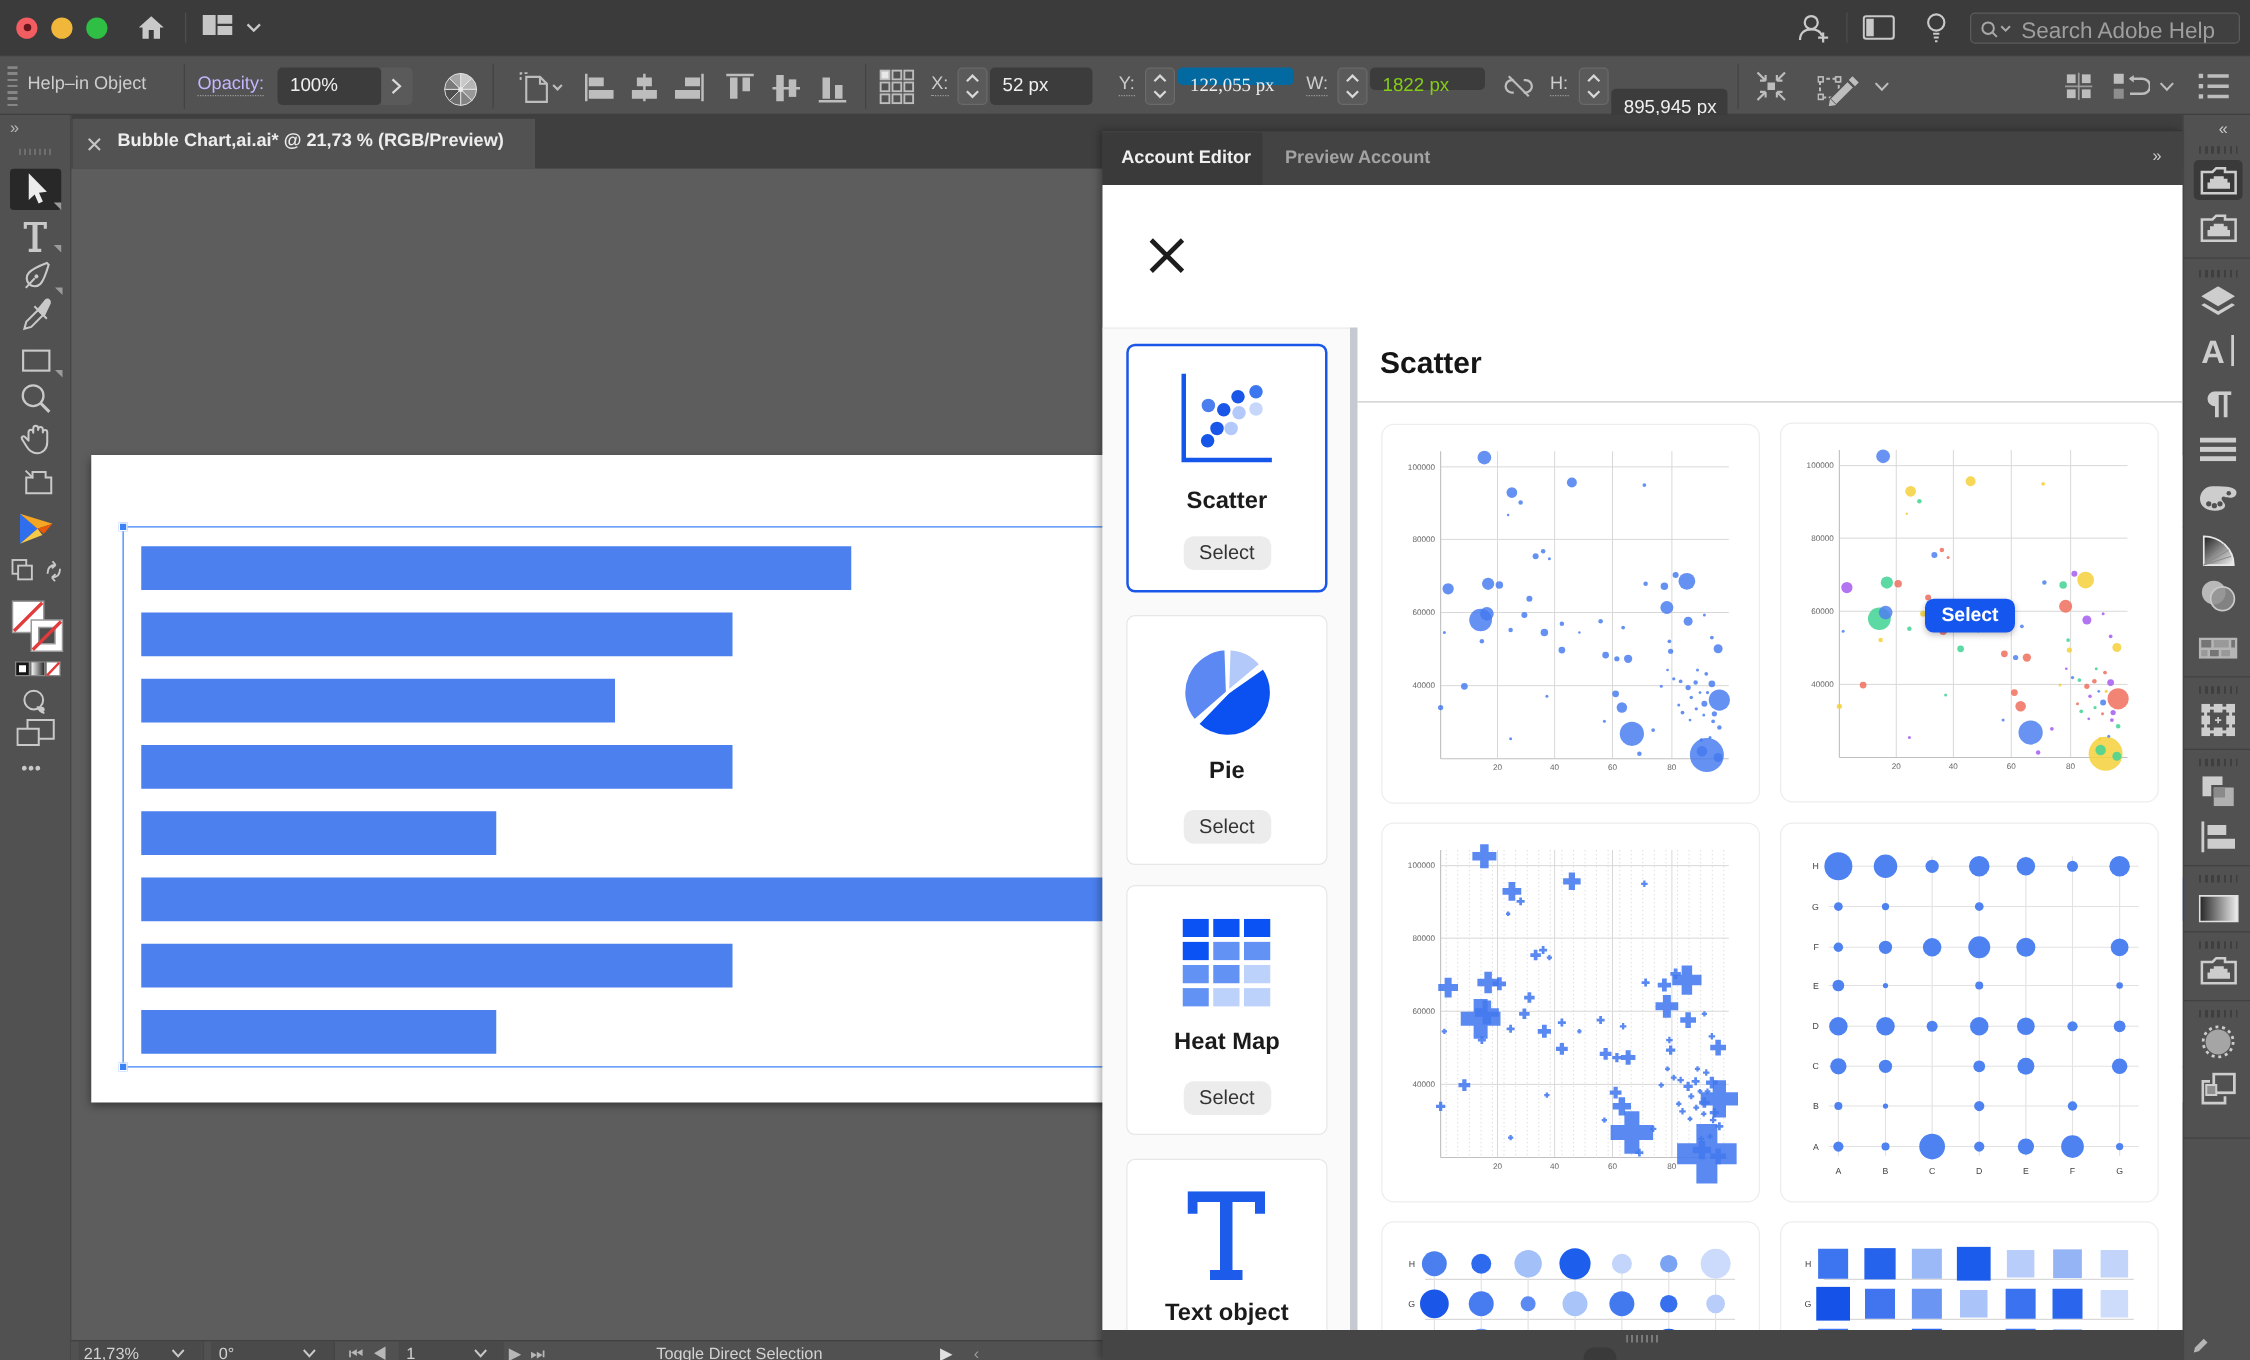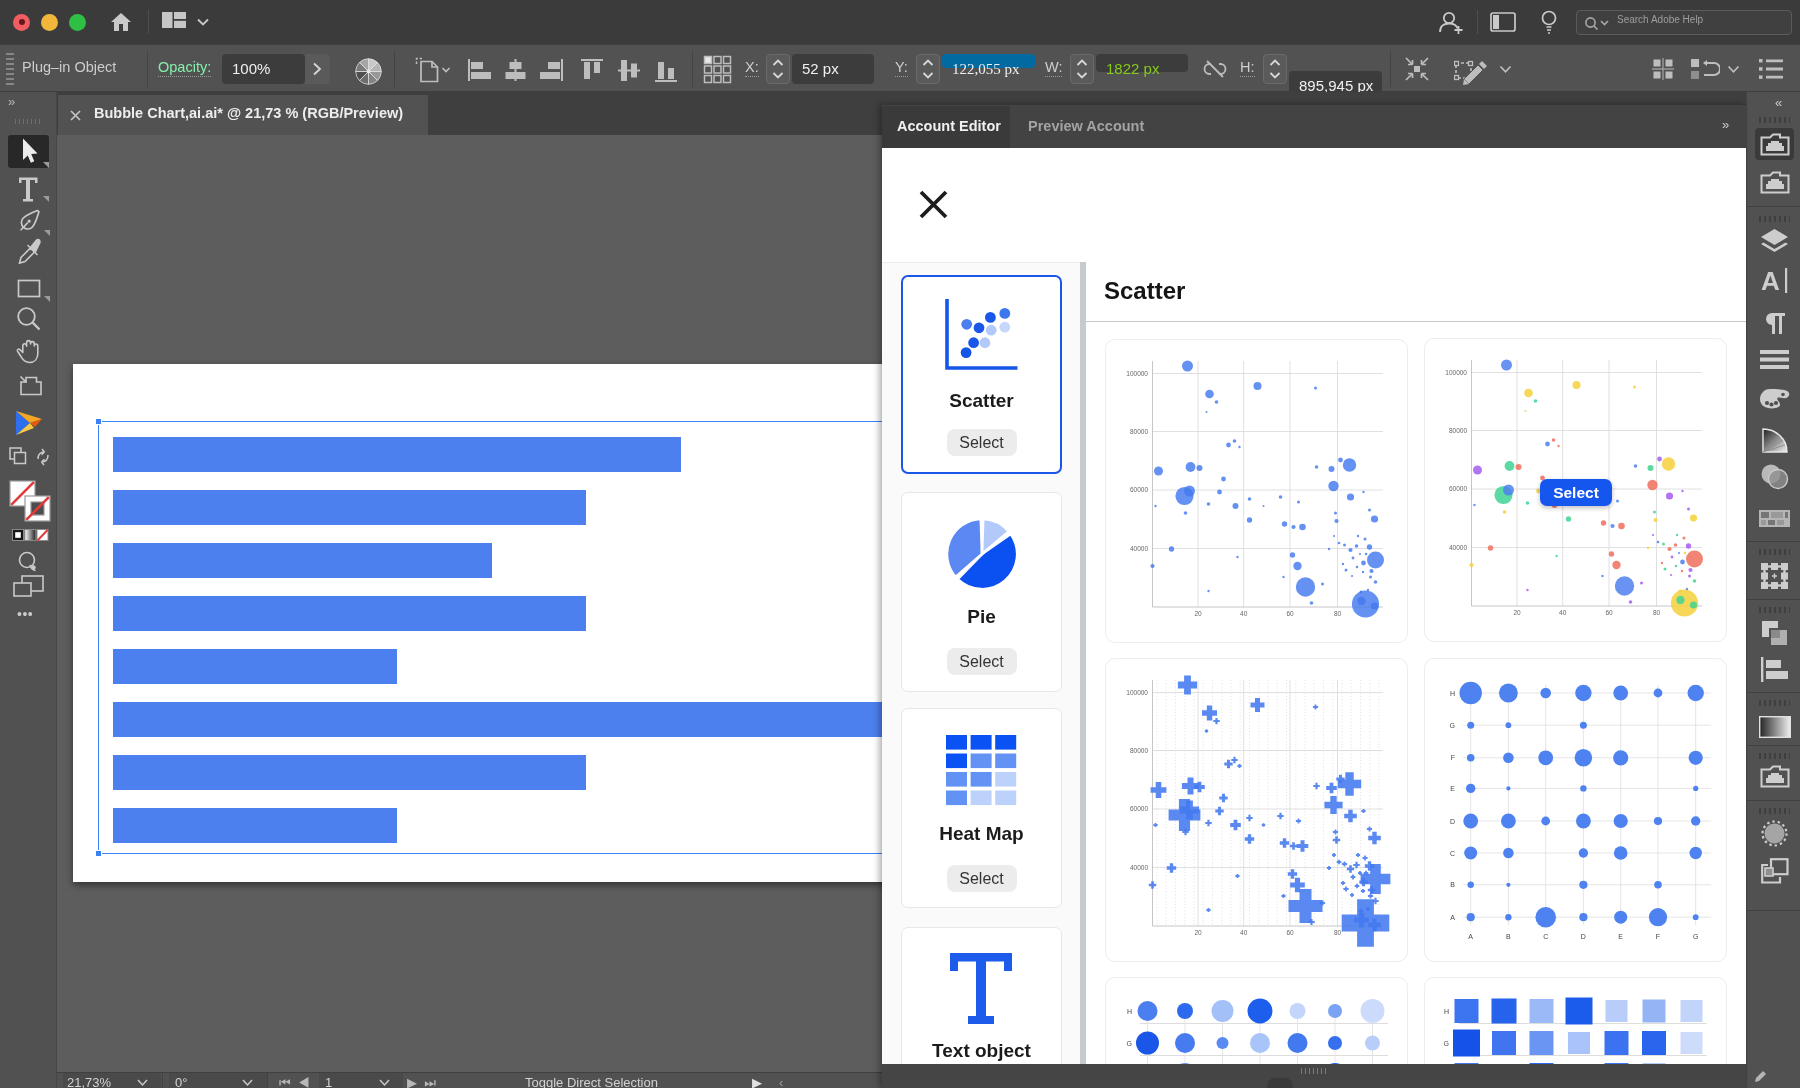--- a/index.html
+++ b/index.html
@@ -37,28 +37,28 @@
   <svg class="abs" style="left:1540px;top:9px;" width="18" height="27" viewBox="0 0 18 27">
     <circle cx="9" cy="9" r="6.5" stroke="#c9c9c9" stroke-width="1.7" fill="none"></circle>
     <path d="M6.5 18H11.5M7 21H11M8 24H10" stroke="#c9c9c9" stroke-width="1.5"></path>
   </svg>
   <div class="abs" style="left:1576px;top:10px;width:216px;height:25px;background:#404040;border:1px solid #5c5c5c;border-radius:4px;">
     <svg class="abs" style="left:7px;top:5px;" width="26" height="15" viewBox="0 0 26 15">
       <circle cx="6.5" cy="6.5" r="4.6" stroke="#a8a8a8" stroke-width="1.6" fill="none"></circle>
       <path d="M10 10L13.5 13.5" stroke="#a8a8a8" stroke-width="1.6"></path>
       <path d="M17 5L20.5 8.5L24 5" stroke="#a8a8a8" stroke-width="1.6" fill="none"></path>
     </svg>
-    <div class="abs" style="left:40px;top:3px;color:#9e9e9e;font-size:10px;">Search Adobe Help</div>
+    <div class="abs" style="left:40px;top:3px;color:#9e9e9e;font-size:18px;">Search Adobe Help</div>
   </div>
 </div>
 <div class="abs" style="left:0;top:44px;width:1800px;height:48px;background:#525252;border-top:1px solid #404040;border-bottom:1px solid #3f3f3f;">
       <div class="abs" style="left:6px;top:8px;width:8px;height:32px;background:repeating-linear-gradient(#868686 0 2px,transparent 2px 5px);"></div>
-      <div class="abs" style="left:22px;top:14px;color:#cdcdcd;font-size:14.5px;">Plug–in Object</div>
+      <div class="abs" style="left:22px;top:14px;color:#cdcdcd;font-size:14.5px;">Help–in Object</div>
       <div class="abs" style="left:147px;top:6px;width:1px;height:36px;background:#434343;"></div>
-      <div style="position:absolute;left:158px;top:14px;color:#86efac;font-size:14.5px;border-bottom:1px dotted #9a9a9a;padding-bottom:1px;">Opacity:</div>
+      <div style="position:absolute;left:158px;top:14px;color:#c4b5fd;font-size:14.5px;border-bottom:1px dotted #9a9a9a;padding-bottom:1px;">Opacity:</div>
       <div style="position:absolute;left:222px;top:9px;width:83px;height:30px;background:#3c3c3c;border-radius:4px;color:#efefef;font-size:15px;line-height:30px;padding-left:10px;box-sizing:border-box;">100%</div>
       <div class="abs" style="left:305px;top:9px;width:25px;height:30px;background:#5a5a5a;border-radius:0 4px 4px 0;"></div>
       <svg class="abs" style="left:310px;top:17px;" width="14" height="14" viewBox="0 0 14 14">
         <path d="M4 1.5L10 7L4 12.5" stroke="#d8d8d8" stroke-width="1.8" fill="none"></path>
       </svg>
       <svg class="abs" style="left:355px;top:13px;" width="27" height="27" viewBox="0 0 27 27">
 <circle cx="13.5" cy="13.5" r="12.8" fill="#8e8e8e"></circle>
 <path d="M13.5 13.5L13.5 0.7A12.8 12.8 0 0 1 22.5 4.5Z" fill="#c9c9c9" stroke="#e8e8e8" stroke-width="0.7"></path>
 <path d="M13.5 13.5L22.5 4.5A12.8 12.8 0 0 1 26.3 13.5Z" fill="#b5b5b5" stroke="#e8e8e8" stroke-width="0.7"></path>
 <path d="M13.5 13.5L26.3 13.5A12.8 12.8 0 0 1 22.5 22.5Z" fill="#989898" stroke="#e8e8e8" stroke-width="0.7"></path>

